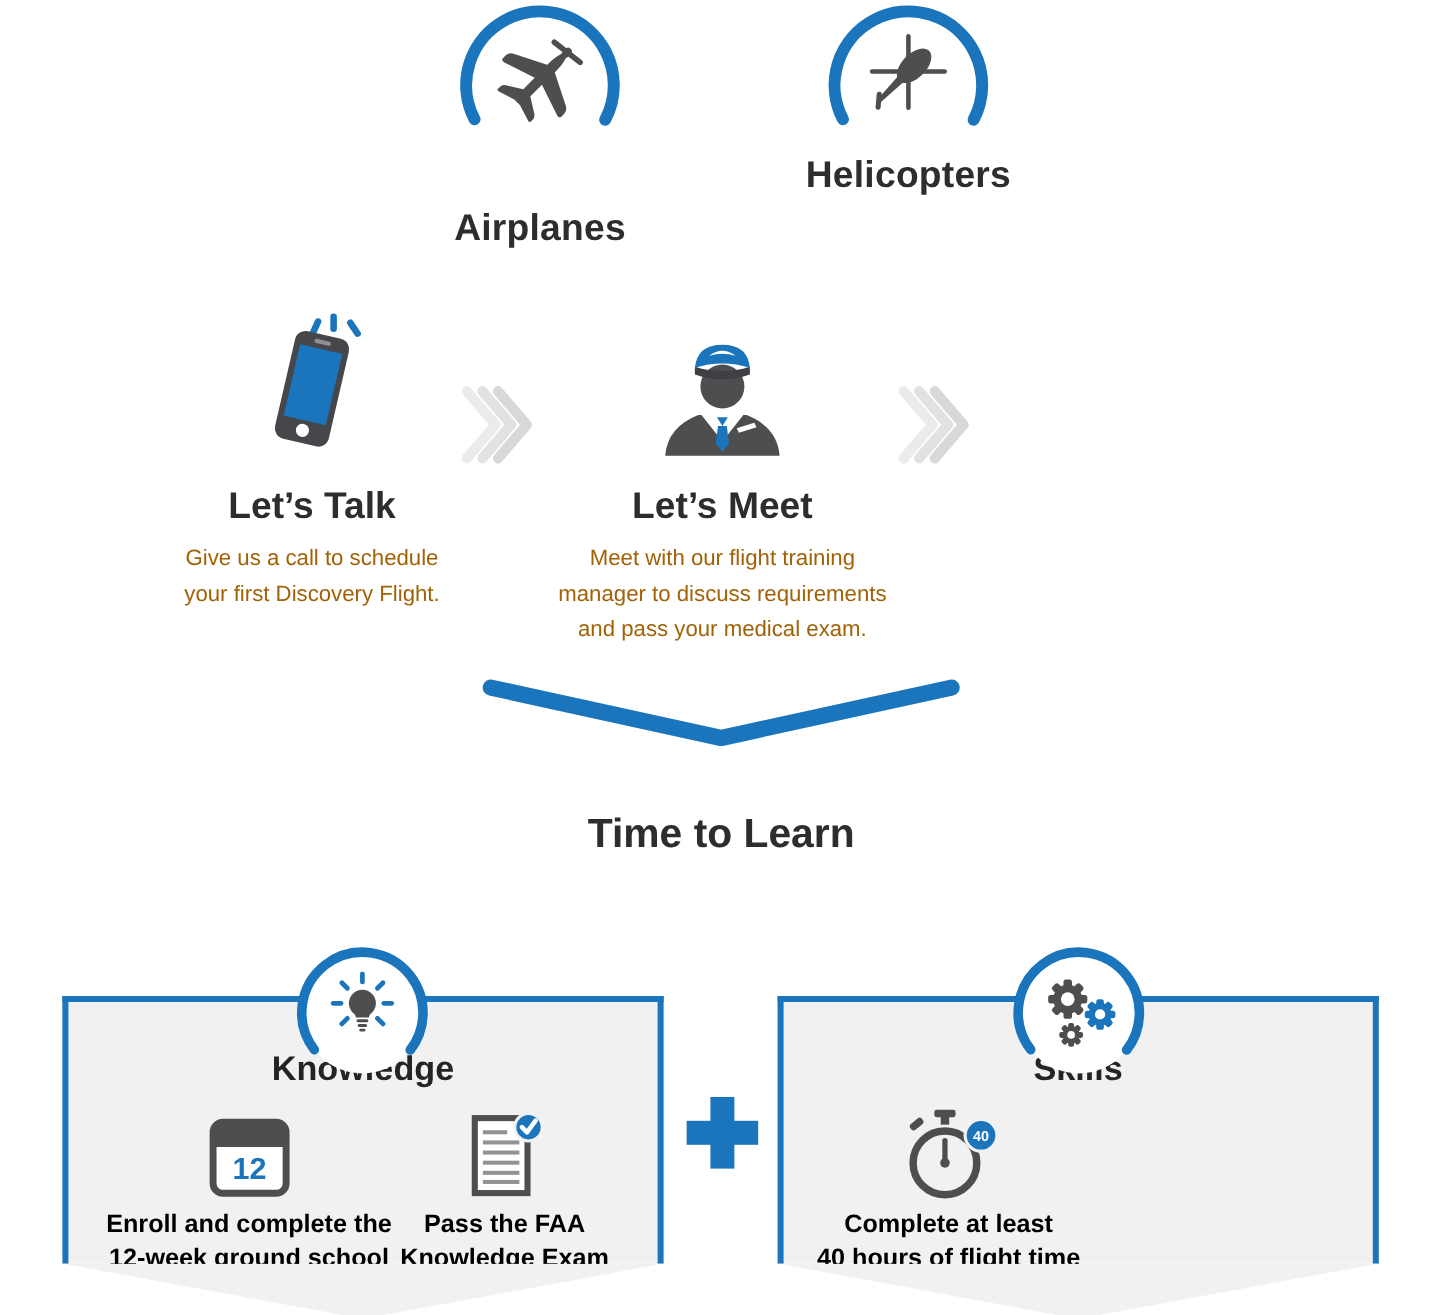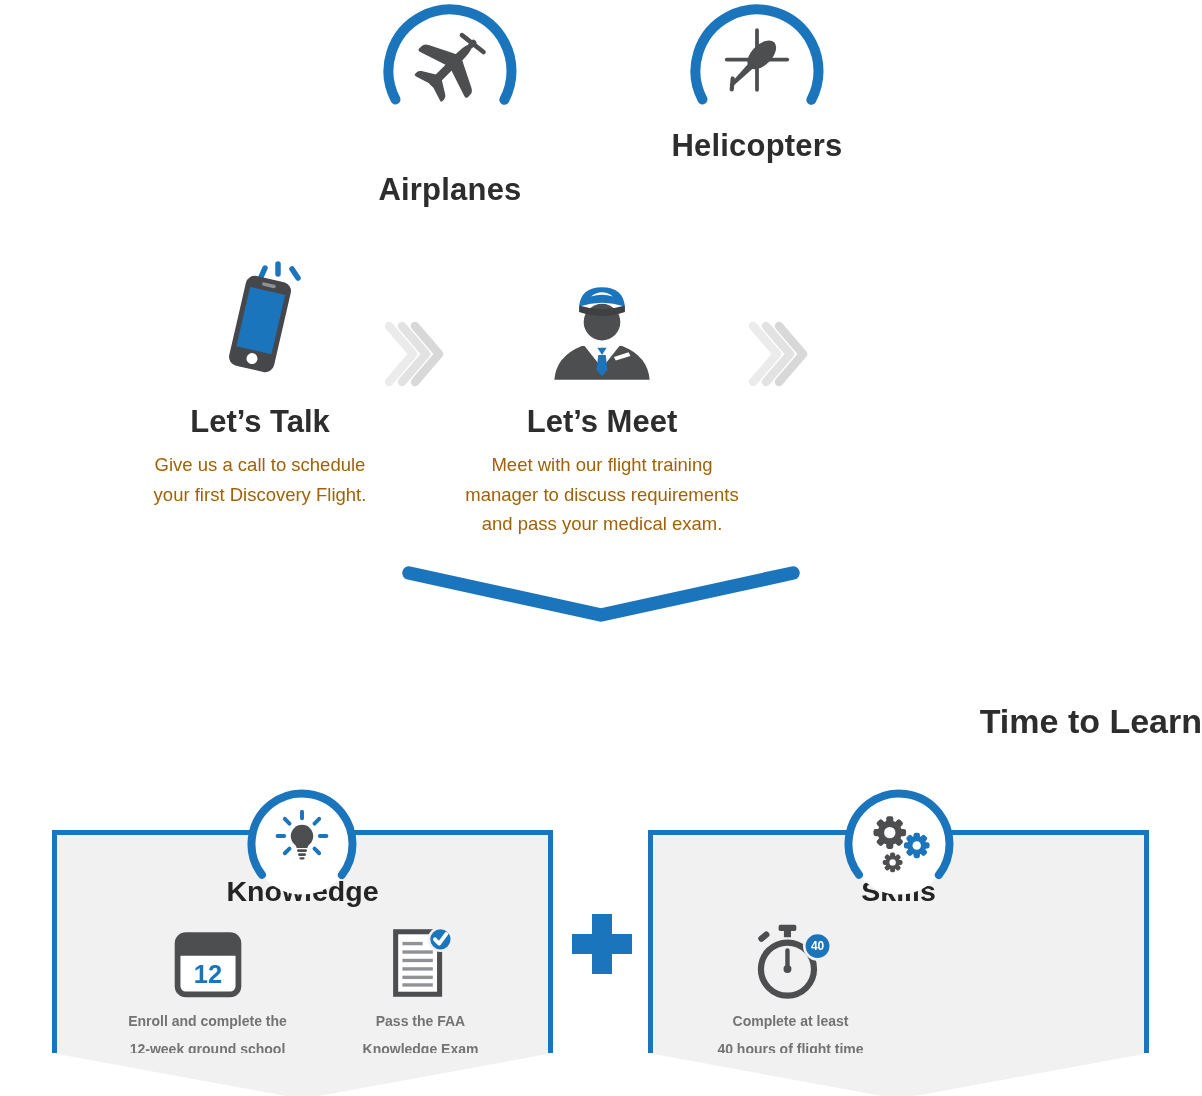--- a/index.html
+++ b/index.html
@@ -22,42 +22,42 @@
   #step-plan { left:797px; width:290px; }
   .icon-holder { height:125px; display:flex; align-items:flex-end; justify-content:center; }
   .step-title { margin-top:24px; font-size:31px; font-weight:bold; color:#2d2d2d; }
   .step-desc { margin-top:10px; font-size:18.5px; line-height:29.5px; color:#a16207; white-space:pre-line; }
   .step-sep { position:absolute; top:320px; }
   #sep-1 { left:383px; }
   #sep-2 { left:747px; }
 
   
   #down-chevron { position:absolute; left:395px; top:558px; }
-  #learn-title { position:absolute; top:702px; left:0; width:100%; text-align:right; font-size:34px; font-weight:bold; color:#2d2d2d; }
+  #learn-title { position:absolute; top:676px; left:0; width:100%; text-align:center; font-size:34px; font-weight:bold; color:#2d2d2d; }
   #learn-subtitle { position:absolute; top:722px; left:0; width:100%; text-align:center; font-size:26px; color:#3b3b3b; }
 
   
   .learn-box { position:absolute; top:830px; width:501px; height:223px; background:#f1f1f2;
                border:5px solid #1b75bc; border-bottom:none; z-index:1; }
   #box-knowledge { left:52px; }
   #box-skills { left:648px; }
   .box-point { position:absolute; top:1053px; width:501px; height:46px; background:#f1f1f2;
                clip-path:polygon(0 0, 100% 0, 50% 100%); z-index:1; }
   #point-knowledge { left:52px; }
   #point-skills { left:648px; }
   .box-circle { position:absolute; top:789px; width:110px; height:110px; z-index:2; }
   #circle-knowledge { left:247px; }
   #circle-skills { left:844px; }
   .box-circle .ring { position:absolute; left:0; top:0; }
   .box-circle .inner-icon { position:absolute; left:50%; top:50%; transform:translate(-50%,-52%); }
   .box-title { position:absolute; top:40px; left:0; width:100%; text-align:center;
                font-size:28.5px; font-weight:bold; color:#242424; }
   .box-item { position:absolute; top:90px; width:245px; display:flex; flex-direction:column; align-items:center; text-align:center; }
   .box-item .item-icon-holder { height:76px; display:flex; align-items:flex-end; justify-content:center; }
-  .item-caption { margin-top:6px; font-size:14px; font-weight:bold; line-height:28px; color:#737373; white-space:pre-line;text-align:center; }
+  .item-caption { margin-top:6px; font-size:21px; font-weight:bold; line-height:28px; color:#000000; white-space:pre-line;text-align:center; }
   #box-knowledge .box-item.first { left:28px; }
   #box-knowledge .box-item.second { left:241px; }
   #box-skills .box-item.first { left:15px; }
   #box-skills .box-item.second { left:210px; }
   #plus-sign { position:absolute; left:572px; top:914px; z-index:2; }
 
   .svg-num { font-family:"Liberation Sans", sans-serif; font-weight:bold; }
 </style>
 </head>
 <body>

